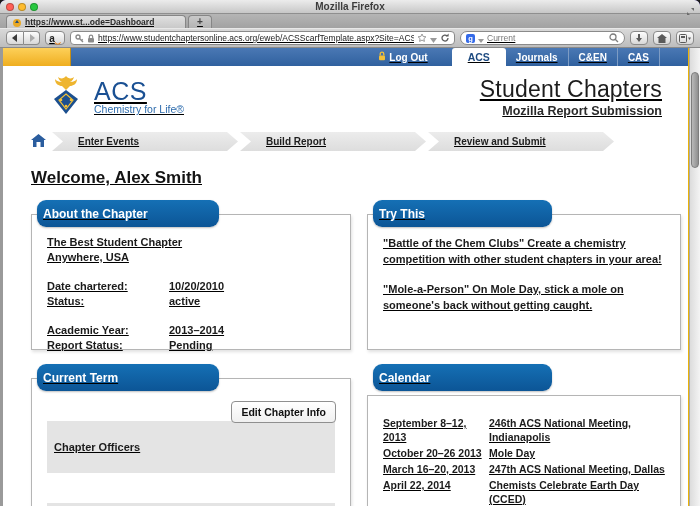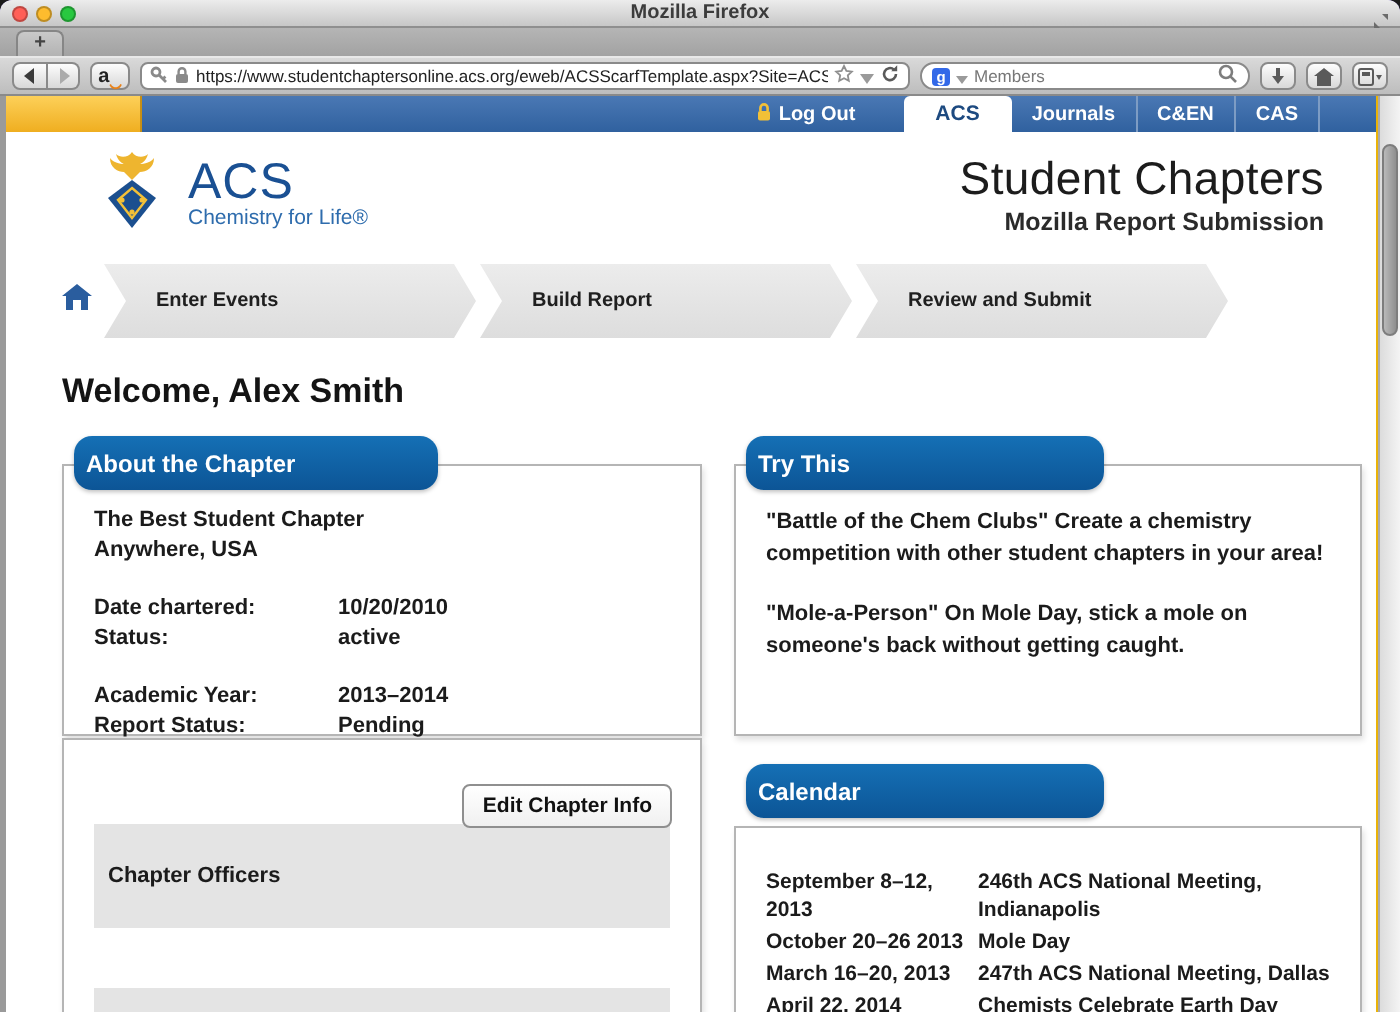--- a/index.html
+++ b/index.html
@@ -1,19 +1,19 @@
 <!DOCTYPE html>
 <html><head>
 <meta charset="utf-8">
 <style>
   * { margin:0; padding:0; box-sizing:border-box; }
   html,body { width:700px; height:506px; overflow:hidden; background:#1a1a1a;
     font-family:"Liberation Sans", sans-serif; }
   .window { width:700px; height:506px; border-radius:6px 6px 0 0; overflow:hidden;
-    background:#c4b5fd; position:relative; }
+    background:#c4b5fd; position:relative;text-decoration:underline; }
 
   
   .titlebar { height:14px; background:linear-gradient(#ececec,#c7c7c7);
     border-bottom:1px solid #8f8f8f; display:flex; align-items:center; position:relative;
     border-radius:6px 6px 0 0; }
   .lights { display:flex; gap:4px; margin-left:6px; }
   .light { width:8px; height:8px; border-radius:50%; border:1px solid rgba(0,0,0,.25); }
   .light.red{background:#ff5f57;} .light.yellow{background:#febc2e;} .light.green{background:#28c840;}
   .wintitle { position:absolute; left:0; right:0; text-align:center; font-size:10px;
     font-weight:bold; color:#3c3c3c; }
@@ -80,21 +80,21 @@
   .siteheader { height:62px; display:flex; align-items:center; padding:0 26px 0 44px; }
   .logo { display:flex; align-items:center; gap:9px; }
   .logotext .acsname { font-size:25px; color:#1a5093; letter-spacing:.5px; line-height:24px; }
   .logotext .tagline { font-size:10.5px; color:#2e6cad; }
   .headright { margin-left:auto; text-align:right; }
   .pagetitle { font-size:23px; color:#1c1c1c; letter-spacing:.2px; }
   .pagesub { font-size:12.5px; font-weight:bold; color:#2b2b2b; margin-top:1px; }
 
   
   .steps { display:flex; align-items:center; margin:4px 0 0 28px; gap:2px; }
-  .stepchev { width:186px; height:37px; background:linear-gradient(#ececec,#ddd);
+  .stepchev { width:186px; height:19px; background:linear-gradient(#ececec,#ddd);
     clip-path:polygon(0 0, calc(100% - 11px) 0, 100% 50%, calc(100% - 11px) 100%, 0 100%, 11px 50%);
     display:flex; align-items:center; padding-left:26px; font-size:10px; font-weight:bold;
     color:#1f1f1f; }
   .homeicon { margin-right:4px; }
 
   
   .welcome { font-size:17px; font-weight:800; color:#141414; margin:17px 0 0 28px; }
 
   
   .boxgrid { display:grid; grid-template-columns:320px 314px; column-gap:16px; row-gap:14px;
@@ -146,20 +146,29 @@
     </div>
     <div class="wintitle">Mozilla Firefox</div>
     <span class="fsbtn">
       <svg width="9" height="9" viewBox="0 0 9 9">
           <path d="M5 1h3v3L5 1zM4 8H1V5l3 3z" fill="#6b6b6b"></path>
         </svg>
     </span>
   </div>
 
   <div class="tabstrip">
+    <div class="tab">
+      <span>
+        <svg width="8" height="8" viewBox="0 0 8 8">
+            <circle cx="4" cy="4" r="4" fill="#e9a825"></circle>
+            <path d="M4 1l2 3H2z" fill="#274e79"></path>
+          </svg>
+      </span>
+      <span class="tabtitle">https://www.st...ode=Dashboard</span>
+    </div>
     <div class="newtab">+</div>
   </div>
 
   <div class="toolbar">
     <div class="navcluster">
       <div class="tbtn">
         <svg width="8" height="8" viewBox="0 0 8 8">
             <path d="M6 0L1 4l5 4z" fill="#3a3a3a"></path>
           </svg>
       </div>
@@ -204,21 +213,21 @@
           </svg>
       </span>
     </div>
     <div class="searchbar">
       <span class="gicon">g</span>
       <span>
         <svg width="6" height="4" viewBox="0 0 6 4">
             <path d="M0 0h6L3 4z" fill="#9a9a9a"></path>
           </svg>
       </span>
-      <span class="searchtext">Members</span>
+      <span class="searchtext">Current</span>
       <span>
         <svg width="10" height="10" viewBox="0 0 10 10">
             <circle cx="4" cy="4" r="3" fill="none" stroke="#7d7d7d" stroke-width="1.3"></circle>
             <path d="M6.2 6.2L9 9" stroke="#7d7d7d" stroke-width="1.3"></path>
           </svg>
       </span>
     </div>
     <div class="tbtn squarebtn">
       <svg width="8" height="9" viewBox="0 0 8 9">
           <path d="M3 0h2v4h2L4 8 1 4h2z" fill="#5a5a5a"></path>
@@ -327,20 +336,21 @@
 
         <div class="boxwrap row1">
           <div class="boxtab">Try This</div>
           <div class="boxbody tips">
             <p>"Battle of the Chem Clubs" Create a chemistry competition with other student chapters in your area!</p>
             <p>"Mole-a-Person" On Mole Day, stick a mole on someone's back without getting caught.</p>
           </div>
         </div>
 
         <div class="boxwrap row2">
+          <div class="boxtab">Current Term</div>
           <div class="boxbody">
             <button class="editbtn">Edit Chapter Info</button>
             <div style="height:22px;"></div>
             <div class="sectionbar">Chapter Officers</div>
             <div class="officers-gap"></div>
             <div class="sectionbar">Members</div>
             <div class="memberrow">
               <span class="cnt">81</span>
               <span>Total Chapter Members</span>
             </div>

